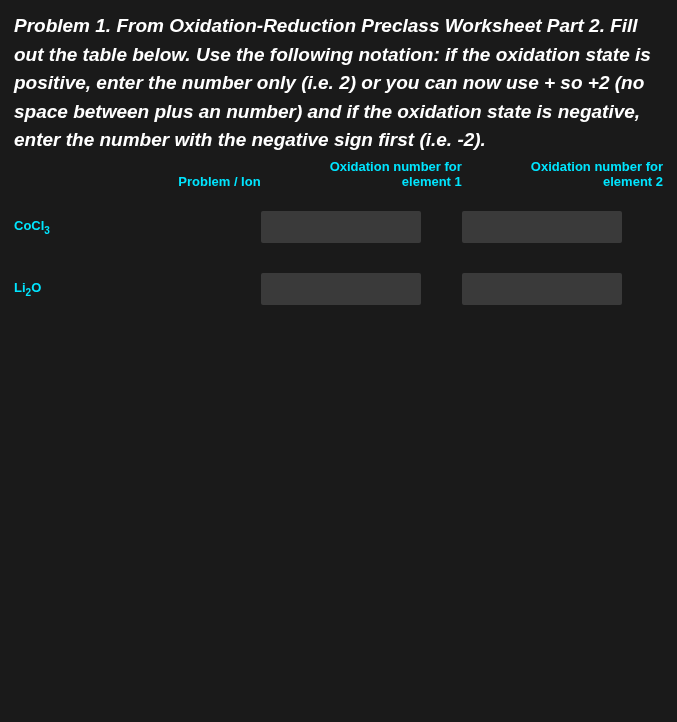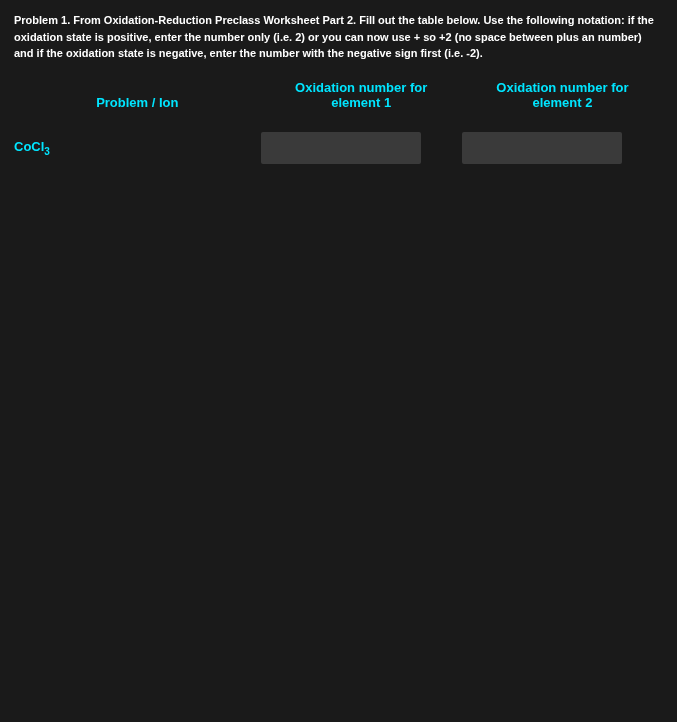--- a/index.html
+++ b/index.html
@@ -7,36 +7,37 @@
     body {
       background-color: #1a1a1a;
       color: #ffffff;
       font-family: Arial, sans-serif;
       width: 677px;
       min-height: 722px;
       padding: 12px 14px;
     }
 
     .problem-text {
-      font-size: 11px;
+      font-size: 19px;
       line-height: 1.5;
-      margin-bottom: 18px;
+      margin-bottom: 4px;
       font-weight: bold;
+      font-style: italic;
     }
 
     table {
       width: 100%;
       border-collapse: collapse;
     }
 
     thead tr th {
       color: #00e5ff;
       font-size: 13px;
       font-weight: bold;
-      text-align: center;
+      text-align: right;
       padding-bottom: 10px;
       vertical-align: bottom;
     }
 
     thead tr th:first-child {
       width: 38%;
     }
     thead tr th:nth-child(2) {
       width: 31%;
     }
@@ -107,20 +108,31 @@
         <input type="text" class="input-field" style="">
       </td>
       <td class="input-cell">
         <input type="text" class="input-field" style="">
       </td>
     </tr>
     <tr class="row-spacer">
         <td colspan="3"></td>
       </tr>
 
+    <tr>
+      <td class="compound-cell">
+        Li<span class="subscript">2</span>O
+      </td>
+      <td class="input-cell">
+        <input type="text" class="input-field" style="">
+      </td>
+      <td class="input-cell">
+        <input type="text" class="input-field" style="">
+      </td>
+    </tr>
     <tr class="row-spacer">
         <td colspan="3"></td>
       </tr>
 
     <tr class="row-spacer">
         <td colspan="3"></td>
       </tr>
 
     <tr class="row-spacer">
         <td colspan="3"></td>

